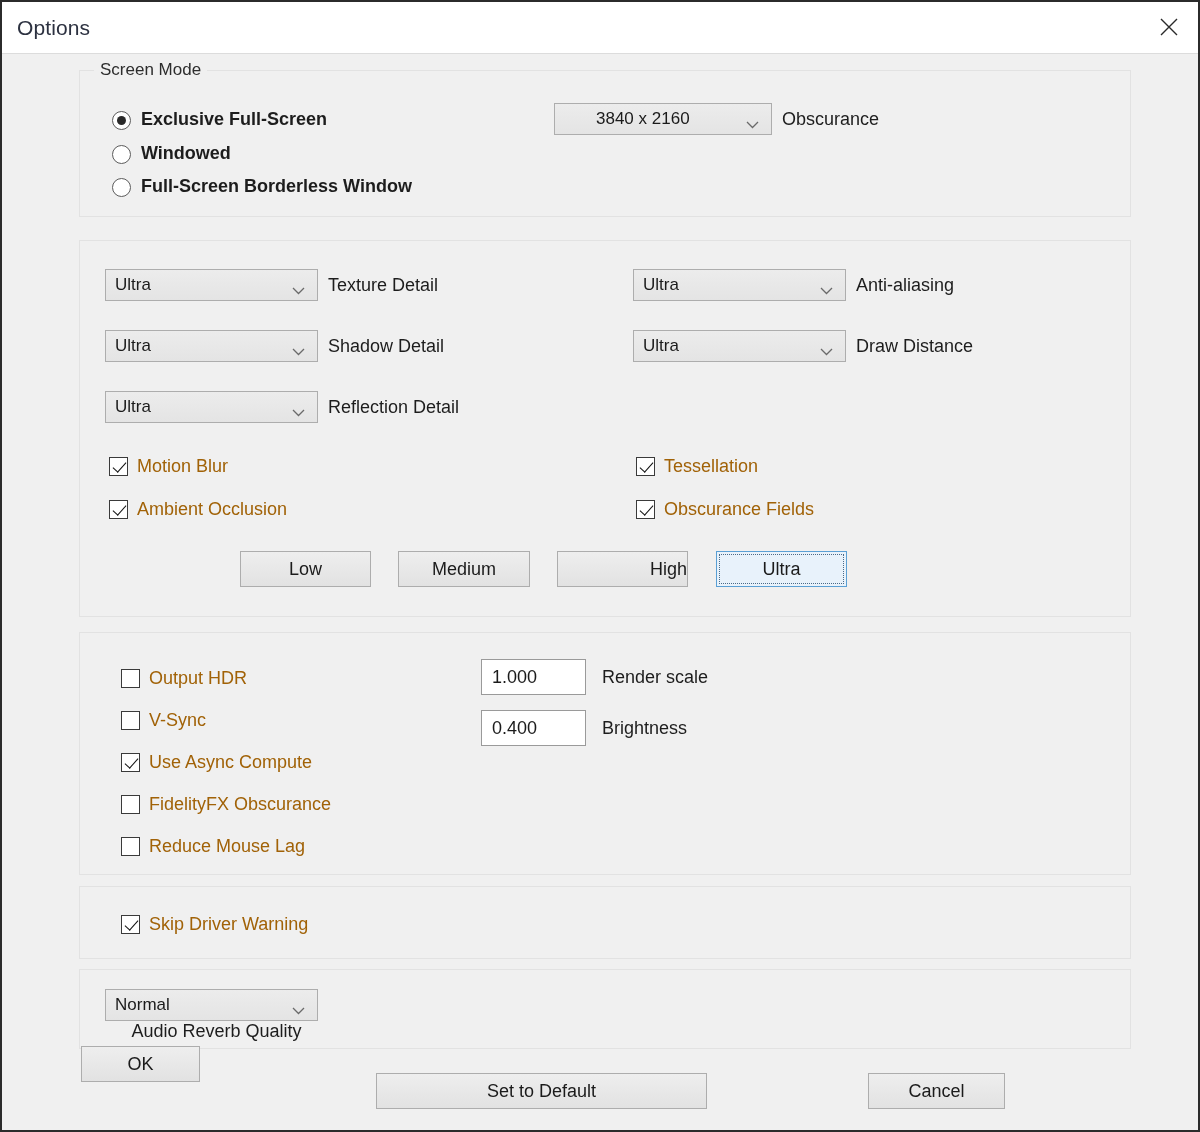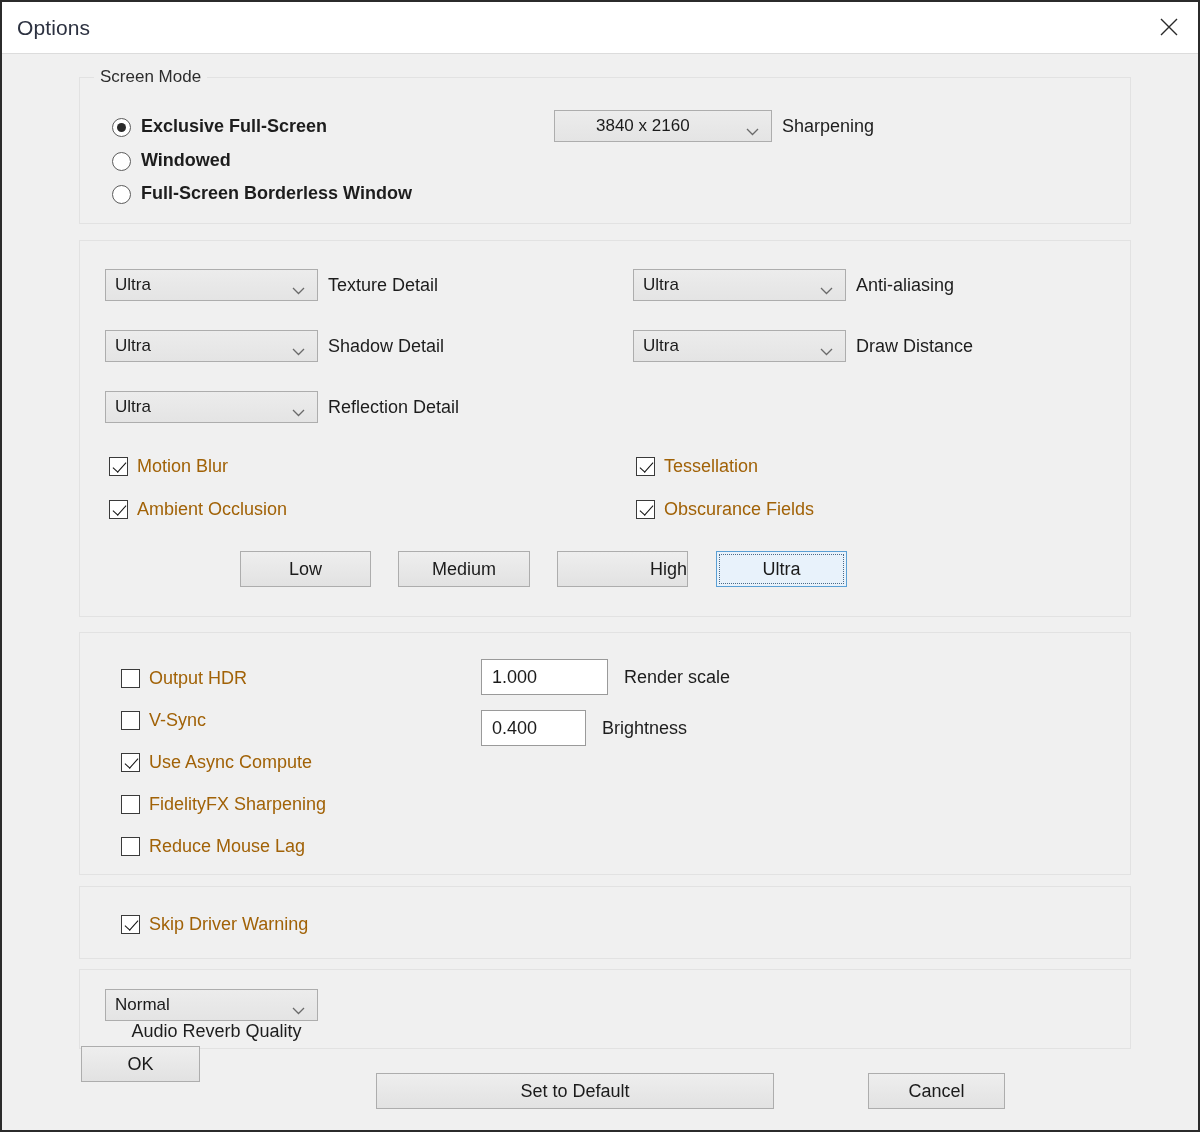--- a/index.html
+++ b/index.html
@@ -227,21 +227,21 @@
     <div class="title-text">Options</div>
     <div class="close-btn">
       <span>
         <svg width="24" height="24" viewBox="0 0 24 24">
           <path d="M4 4 L20 20 M20 4 L4 20" stroke="#2a2a2a" stroke-width="1.4" fill="none"></path>
         </svg>
       </span>
     </div>
   </div>
 
-  <div class="group" style="left:77px; top:75px; width:1052px; height:147px;">
+  <div class="group" style="left:77px; top:68px; width:1052px; height:147px;">
     <div class="group-legend">Screen Mode</div>
 
     <div class="radio-row" style="left:32px; top:33px;">
       <span class="radio checked"></span>
       <span class="radio-label">Exclusive Full-Screen</span>
     </div>
     <div class="radio-row" style="left:32px; top:67px;">
       <span class="radio"></span>
       <span class="radio-label">Windowed</span>
     </div>
@@ -252,21 +252,21 @@
 
     <div class="dropdown-wrap" style="left:474px; top:32px;">
       <div class="dropdown" style="width:218px;padding-left:32px;">
         <span class="dd-value">3840 x 2160</span>
         <span class="dd-arrow">
           <svg width="13" height="8" viewBox="0 0 13 8">
               <path d="M1 1 L6.5 6.5 L12 1" stroke="#6a6a6a" stroke-width="1.3" fill="none"></path>
             </svg>
         </span>
       </div>
-      <span class="dd-label">Sharpening</span>
+      <span class="dd-label">Obscurance</span>
     </div>
   </div>
 
   <div class="group" style="left:77px; top:238px; width:1052px; height:377px;">
 
     <div class="dropdown-wrap" style="left:25px; top:28px;">
       <div class="dropdown" style="width:213px;">
         <span class="dd-value">Ultra</span>
         <span class="dd-arrow">
           <svg width="13" height="8" viewBox="0 0 13 8">
@@ -365,29 +365,29 @@
     <div class="check-row" style="left:41px; top:74px;">
       <span class="checkbox"></span>
       <span class="check-label">V-Sync</span>
     </div>
     <div class="check-row" style="left:41px; top:116px;">
       <span class="checkbox checked"></span>
       <span class="check-label">Use Async Compute</span>
     </div>
     <div class="check-row" style="left:41px; top:158px;">
       <span class="checkbox"></span>
-      <span class="check-label">FidelityFX Sharpening</span>
+      <span class="check-label">FidelityFX Obscurance</span>
     </div>
     <div class="check-row" style="left:41px; top:200px;">
       <span class="checkbox"></span>
       <span class="check-label">Reduce Mouse Lag</span>
     </div>
 
     <div class="input-wrap" style="left:401px; top:26px;">
-      <div class="text-input" style="width:127px;">
+      <div class="text-input" style="width:105px;">
         <span class="ti-value">1.000</span>
       </div>
       <span class="ti-label">Render scale</span>
     </div>
 
     <div class="input-wrap" style="left:401px; top:77px;">
       <div class="text-input" style="width:105px;">
         <span class="ti-value">0.400</span>
       </div>
       <span class="ti-label">Brightness</span>
@@ -411,20 +411,20 @@
             </svg>
         </span>
       </div>
       <span class="dd-label">Audio Reverb Quality</span>
     </div>
   </div>
 
   <div class="btn" style="left:79px; top:1044px; width:119px; height:36px;">
     <span class="btn-text">OK</span>
   </div>
-  <div class="btn" style="left:374px; top:1071px; width:398px; height:36px;">
+  <div class="btn" style="left:374px; top:1071px; width:331px; height:36px;">
     <span class="btn-text">Set to Default</span>
   </div>
   <div class="btn" style="left:866px; top:1071px; width:137px; height:36px;">
     <span class="btn-text">Cancel</span>
   </div>
 
 </div>
 
 </body></html>

